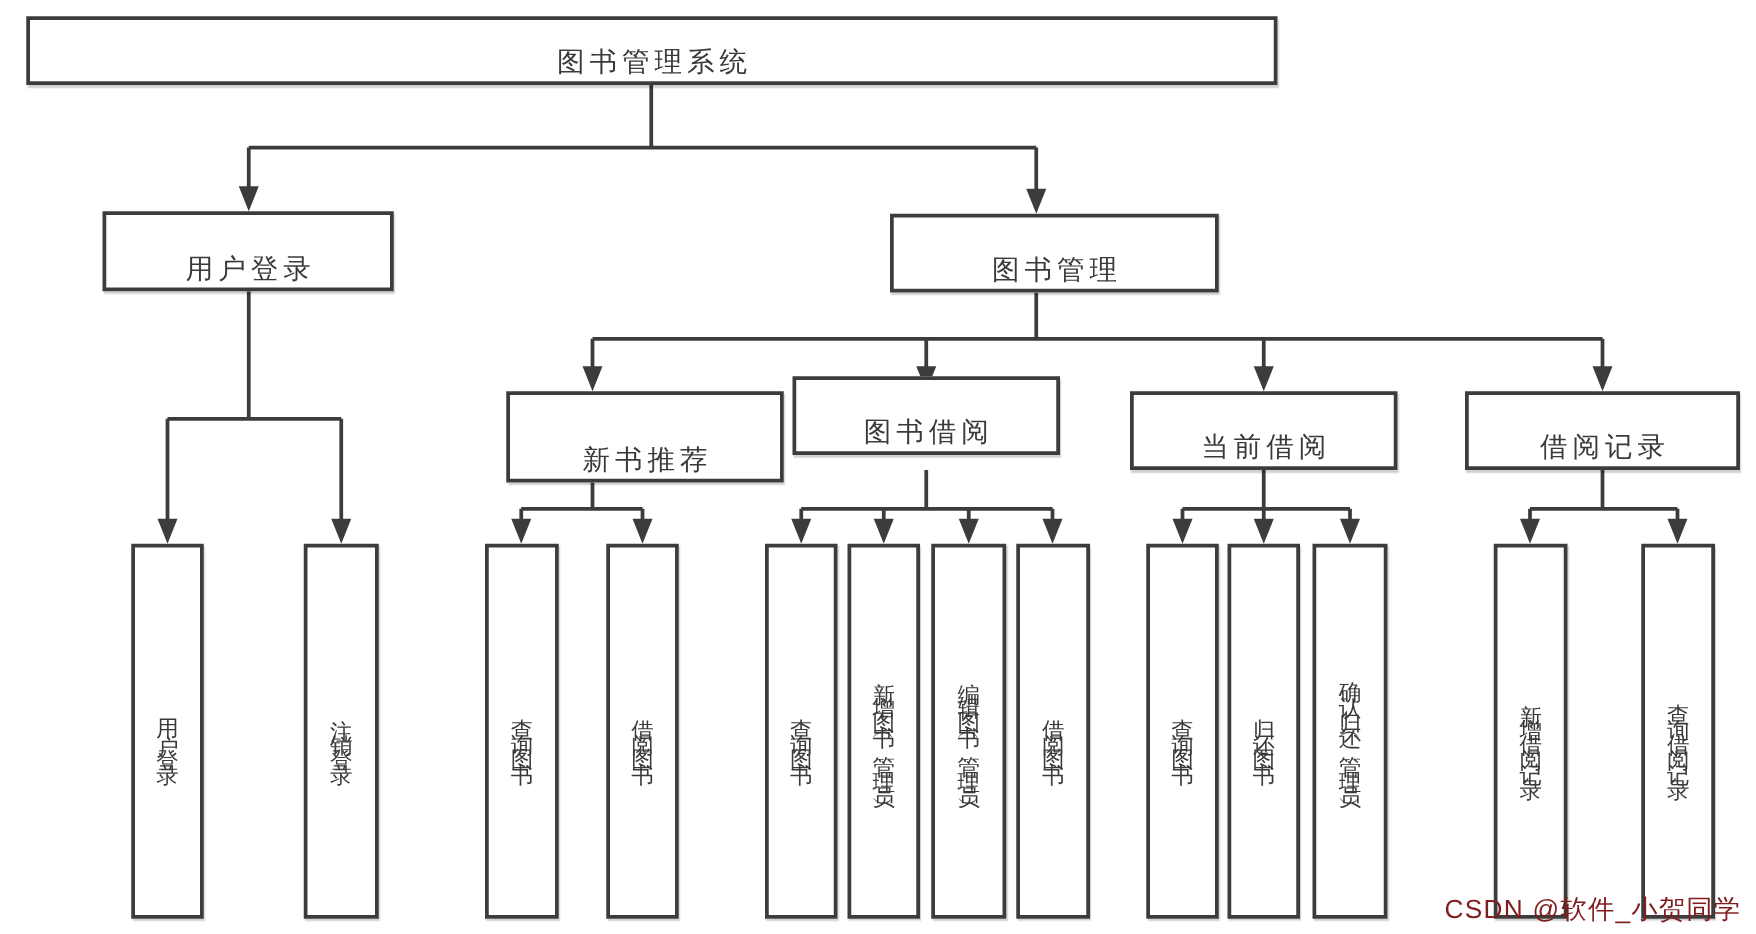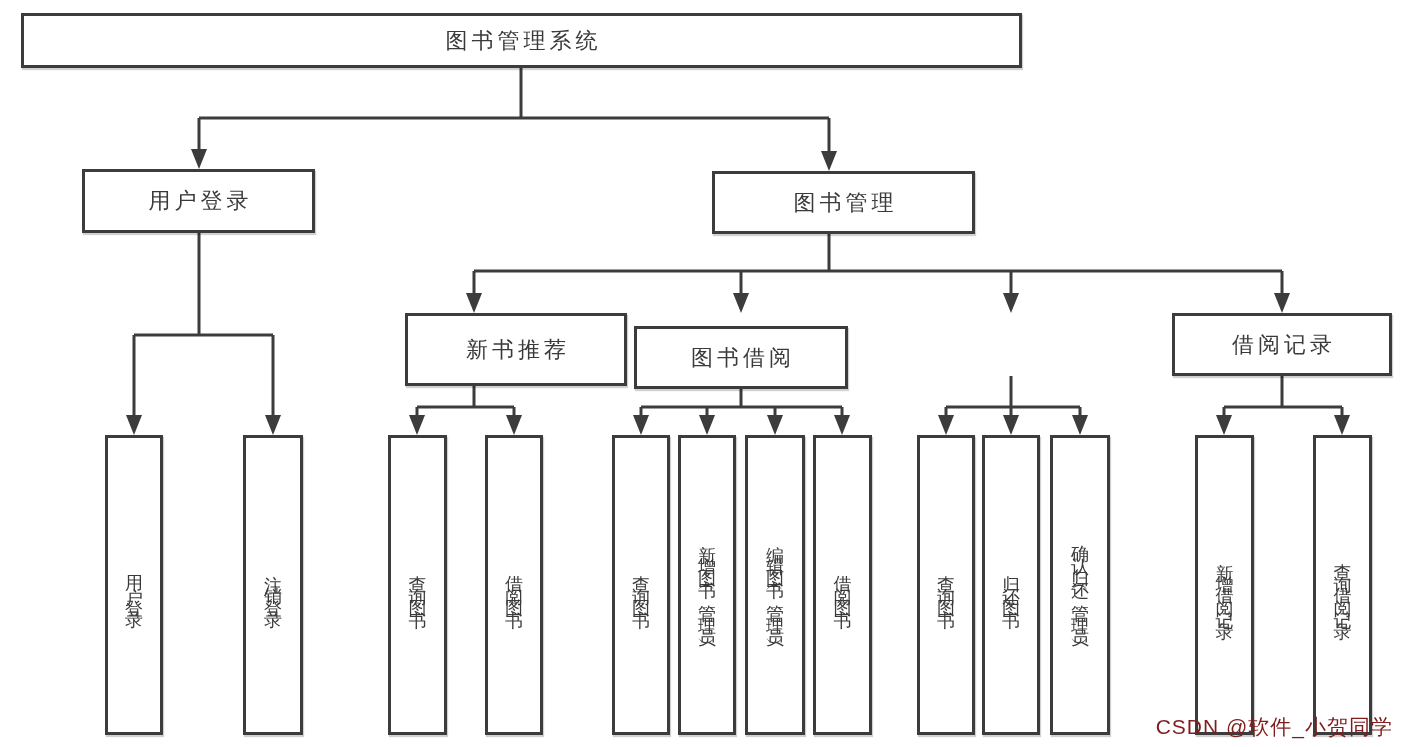--- a/index.html
+++ b/index.html
@@ -25,20 +25,21 @@
     display: flex;
     align-items: center;
     justify-content: center;
     color: #3a3a3a;
     box-shadow: 1px 2px 1px rgba(0,0,0,0.18);
   }
   .hbox {
     font-size: 22px;
     letter-spacing: 4px;
     white-space: nowrap;
+    align-items: flex-end;
   }
   .hbox .hlabel { transform: translateX(2px); }
   .vbox .vlabel {
     writing-mode: vertical-rl;
     text-orientation: mixed;
     font-size: 18px;
     letter-spacing: 12px;
     line-height: 1;
     color: #3a3a3a;
     white-space: nowrap;
@@ -105,22 +106,25 @@
   <div class="box hbox" style="left:82px; top:169px; width:233px; height:64px;">
     <span class="hlabel">用户登录</span>
   </div>
   <div class="box hbox" style="left:712px; top:171px; width:263px; height:63px;">
     <span class="hlabel">图书管理</span>
   </div>
 
   <div class="box hbox" style="left:363px; top:313px; width:222px; height:73px;margin-left:42px;">
     <span class="hlabel">新书推荐</span>
   </div>
-  <div class="box hbox" style="left:634px; top:326px; width:214px; height:63px;">
+  <div class="box hbox" style="left:634px; top:301px; width:214px; height:63px;">
     <span class="hlabel">图书借阅</span>
+  </div>
+  <div class="box hbox" style="left:904px; top:313px; width:214px; height:63px;">
+    <span class="hlabel">当前借阅</span>
   </div>
   <div class="box hbox" style="left:1172px; top:313px; width:220px; height:63px;">
     <span class="hlabel">借阅记录</span>
   </div>
 
   <div class="box vbox" style="left:105px; top:435px; width:58px; height:300px;">
     <span class="vlabel">用户登录</span>
   </div>
   <div class="box vbox" style="left:243px; top:435px; width:60px; height:300px;">
     <span class="vlabel">注销登录</span>

